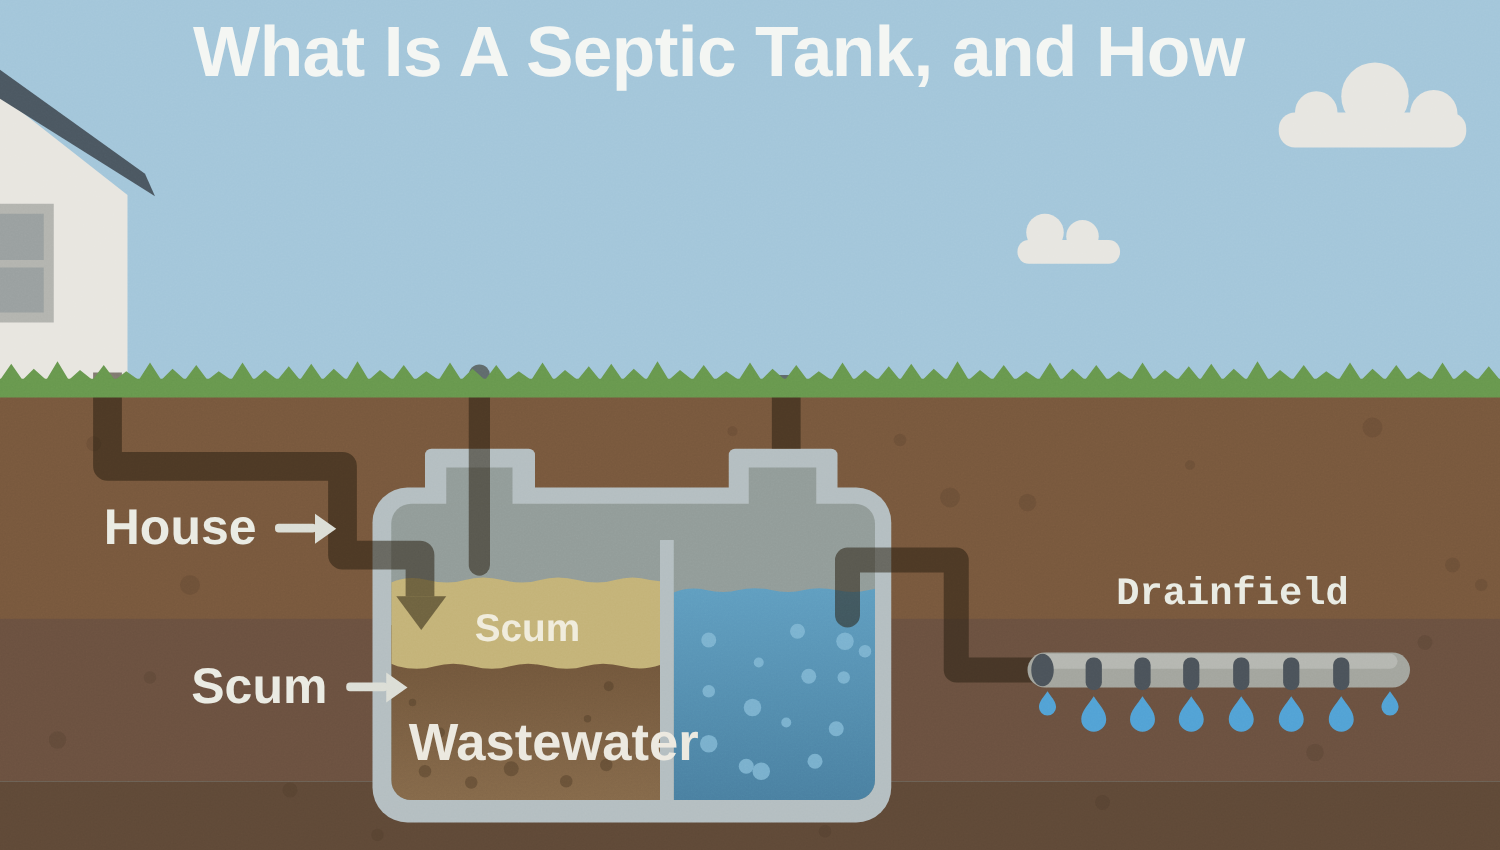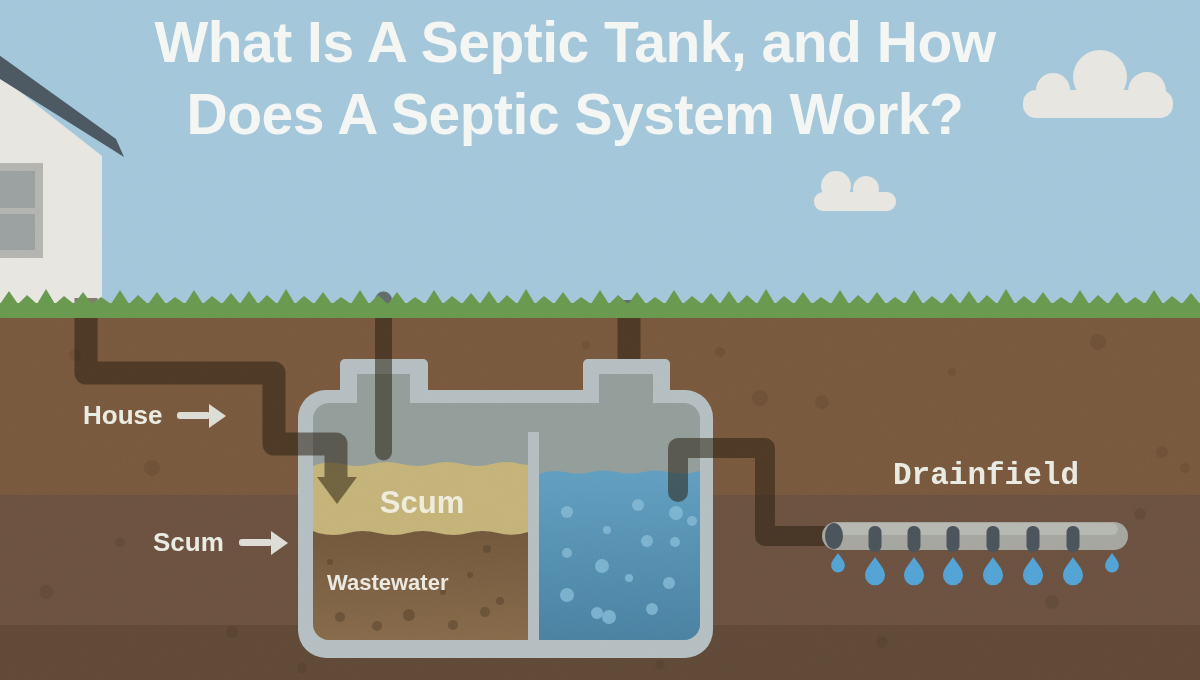--- a/index.html
+++ b/index.html
@@ -8,31 +8,31 @@
     font-family:"Liberation Sans",sans-serif;
   }
   #scene{position:absolute;left:0;top:0;}
   .txt{position:absolute;font-weight:bold;color:#e9eae2;}
   #title{
     position:absolute;top:6px;left:0;width:1150px;text-align:center;
     font-size:57px;line-height:72px;font-weight:bold;color:#f4f6f3;
     letter-spacing:-0.5px;
   }
   .callout{position:absolute;display:flex;align-items:center;gap:15px;}
-  .callout .lbl{font-size:26px;font-weight:bold;color:#eaebe3;}
+  .callout .lbl{font-size:40px;font-weight:bold;color:#eaebe3;}
   .arrow-r{display:flex;align-items:center;}
   .arrow-r .shaft{width:33px;height:7px;background:#dcded6;border-radius:3px;}
   .arrow-r .head{
     width:0;height:0;border-top:12px solid transparent;
     border-bottom:12px solid transparent;border-left:17px solid #dcded6;
     margin-left:-1px;
   }
   #label-drainfield{left:893px;top:458px;font-size:31px;color:#e9ebe3;font-family:Liberation Mono, monospace;}
   #label-tank-scum{left:372px;top:485px;width:100px;text-align:center;font-size:31px;color:#f0ecdc;}
-  #label-wastewater{left:327px;top:570px;font-size:22px;color:#ece9e0;}
+  #label-wastewater{left:327px;top:570px;font-size:42px;color:#ece9e0;}
   #noise{position:absolute;left:0;top:0;opacity:.08;mix-blend-mode:overlay;pointer-events:none;}
 </style>
 </head>
 <body>
 
 <div id="stage">
 
 <svg id="scene" width="1200" height="680" viewBox="0 0 1200 680">
   <defs>
     <clipPath id="tankInnerClip">
@@ -182,21 +182,20 @@
         <use href="#teeth" x="240" y="288"></use>
     <use href="#teeth" x="480" y="288"></use>
         <use href="#teeth" x="720" y="288"></use>
     <use href="#teeth" x="960" y="288"></use>
     <rect x="0" y="303" width="1200" height="15"></rect>
   </g>
 </svg>
 
 <div id="title">
   <div>What Is A Septic Tank, and How</div>
-  <div>Does A Septic System Work?</div>
 </div>
 
 <div class="callout" style="left:83px;top:400px;">
   <span class="lbl">House</span>
   <span class="arrow-r">
     <span class="shaft"></span>
     <span class="head"></span>
   </span>
 </div>
 

